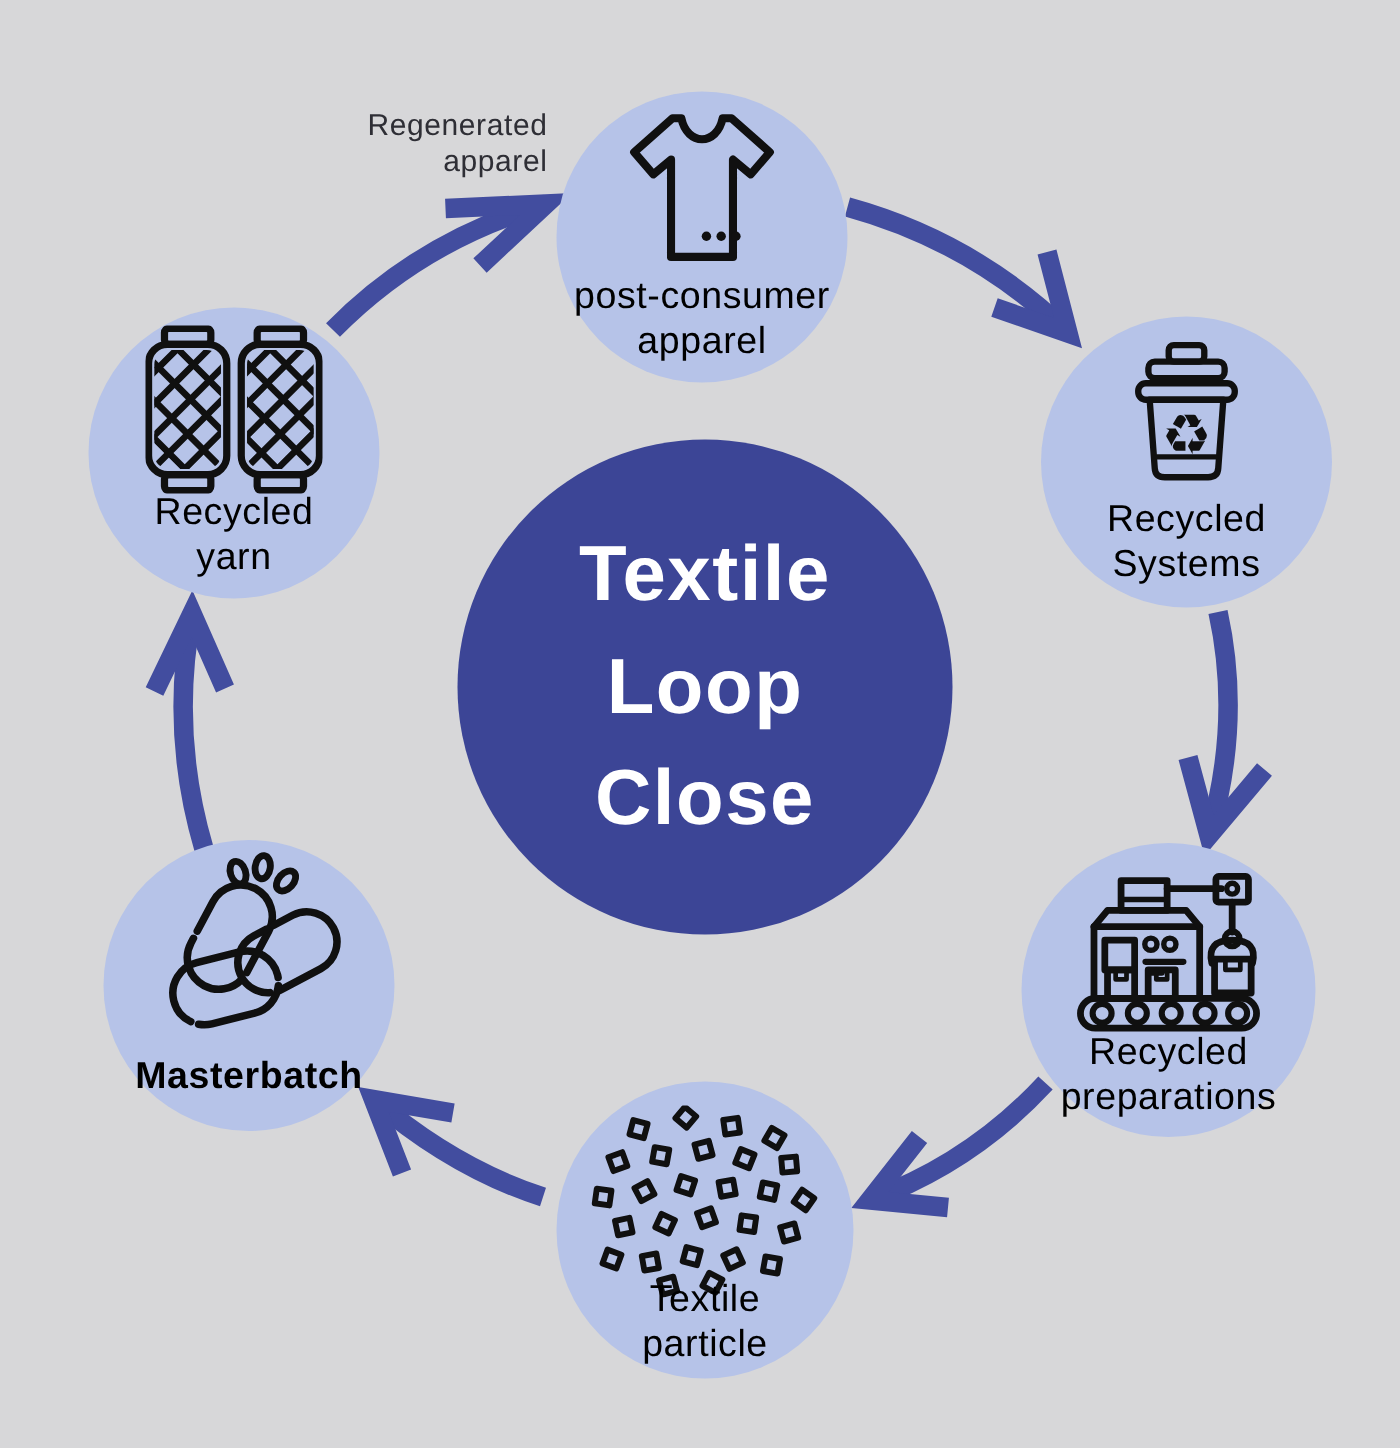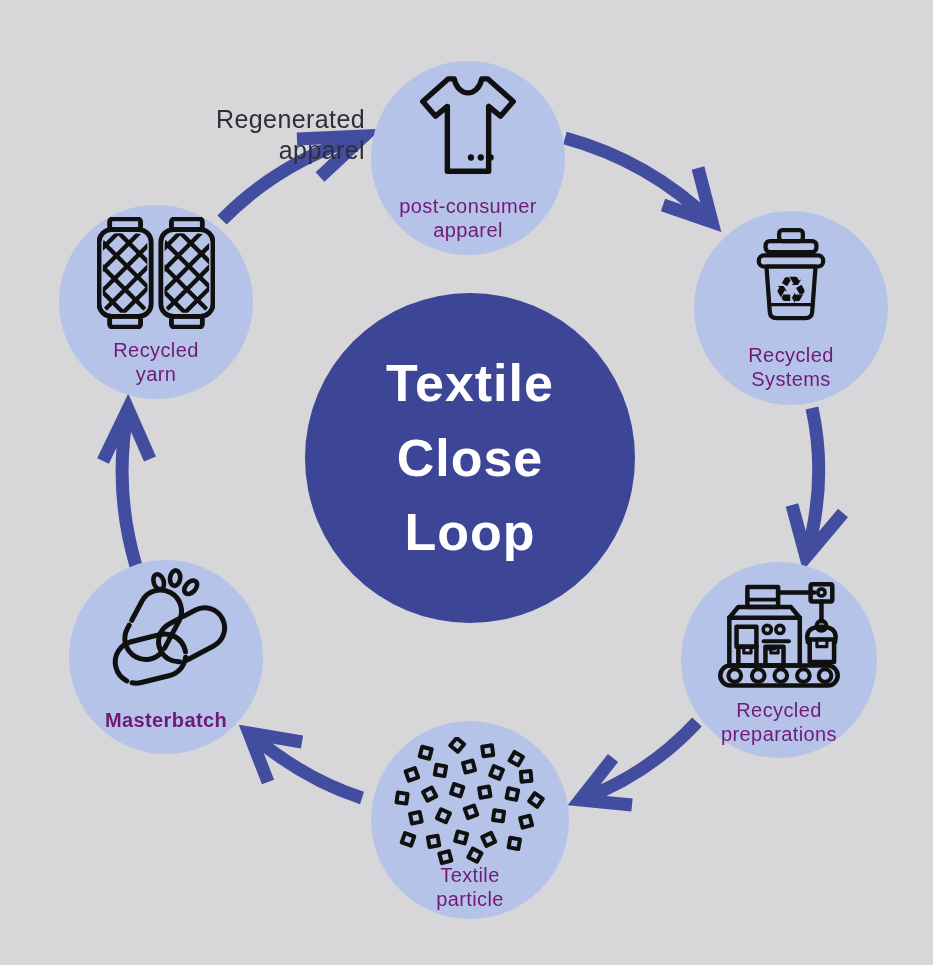--- a/index.html
+++ b/index.html
@@ -9,21 +9,21 @@
     font-family:"Liberation Sans","DejaVu Sans",sans-serif;
   }
   .arrows{position:absolute;left:0;top:0;width:933px;height:965px;}
   .arrows path{stroke:#424d9f;stroke-width:13;fill:none;stroke-linecap:butt;stroke-linejoin:miter;}
   .node{
     position:absolute;border-radius:50%;background:#b6c3e8;
   }
   .node .icon{position:absolute;left:50%;transform:translateX(-50%);}
   .node-label{
     position:absolute;left:0;right:0;text-align:center;white-space:pre-line;
-    color:#701a75;font-size:20px;line-height:1.2;letter-spacing:.4px;margin-top:16px;
+    color:#000000;font-size:25px;line-height:1.2;letter-spacing:.4px;margin-top:16px;
   }
   .icon *{vector-effect:none;}
   .icon .ln{stroke:#101010;fill:none;stroke-linecap:round;stroke-linejoin:round;}
   .icon .fl{fill:#101010;stroke:none;}
   
   .n0{left:371px;top:61px;width:194px;height:194px;}
   .n0 .icon{top:6px;}   .n0 .node-label{bottom:13px;}
   .n1{left:694px;top:211px;width:194px;height:194px;}
   .n1 .icon{top:14px;}  .n1 .node-label{bottom:14px;}
   .n2{left:681px;top:562px;width:196px;height:196px;}
@@ -36,21 +36,21 @@
   .n5 .icon{top:12px;}  .n5 .node-label{bottom:13px;}
   .center-circle{
     position:absolute;left:305px;top:293px;width:330px;height:330px;border-radius:50%;
     background:#3c4596;display:flex;flex-direction:column;align-items:center;justify-content:center;
   }
   .center-line{
     color:#ffffff;font-size:52px;font-weight:bold;line-height:1.44;letter-spacing:1px;
   }
   .floating-label{
     position:absolute;left:165px;top:72px;width:200px;text-align:right;
-    white-space:pre-line;color:#2e2e35;font-size:25px;line-height:1.22;letter-spacing:.4px;margin-top:32px;
+    white-space:pre-line;color:#2e2e35;font-size:20px;line-height:1.22;letter-spacing:.4px;
   }
 </style>
 </head>
 <body>
 
 <div class="canvas">
 
   <svg class="arrows" viewBox="0 0 933 965">
     <g>
       <path d="M565,138 Q649,161 712,222"></path>
@@ -73,22 +73,22 @@
       <path d="M103,461 L128,409 L150,459"></path>
     </g>
     <g>
       <path d="M222,220 Q281,160 364,136"></path>
       <path d="M297,139 L364,136 L320,177"></path>
     </g>
   </svg>
 
   <div class="center-circle">
     <div class="center-line">Textile</div>
+    <div class="center-line">Loop</div>
     <div class="center-line">Close</div>
-    <div class="center-line">Loop</div>
   </div>
 
   <div class="node n0">
     <svg class="icon" width="118" height="122" viewBox="0 0 120 124">
       <path class="ln" stroke-width="5.5" d="M40,12 L46,12 C50,31 70,31 74,12 L80,12 L106,35 L93,50 L81,40 L81,106 L39,106 L39,40 L27,50 L14,35 Z"></path>
       <circle class="fl" cx="63" cy="92" r="3.2"></circle>
       <circle class="fl" cx="73" cy="92" r="3.2"></circle>
       <circle class="fl" cx="83" cy="92" r="3.2"></circle>
     </svg>
     <div class="node-label">post-consumer

